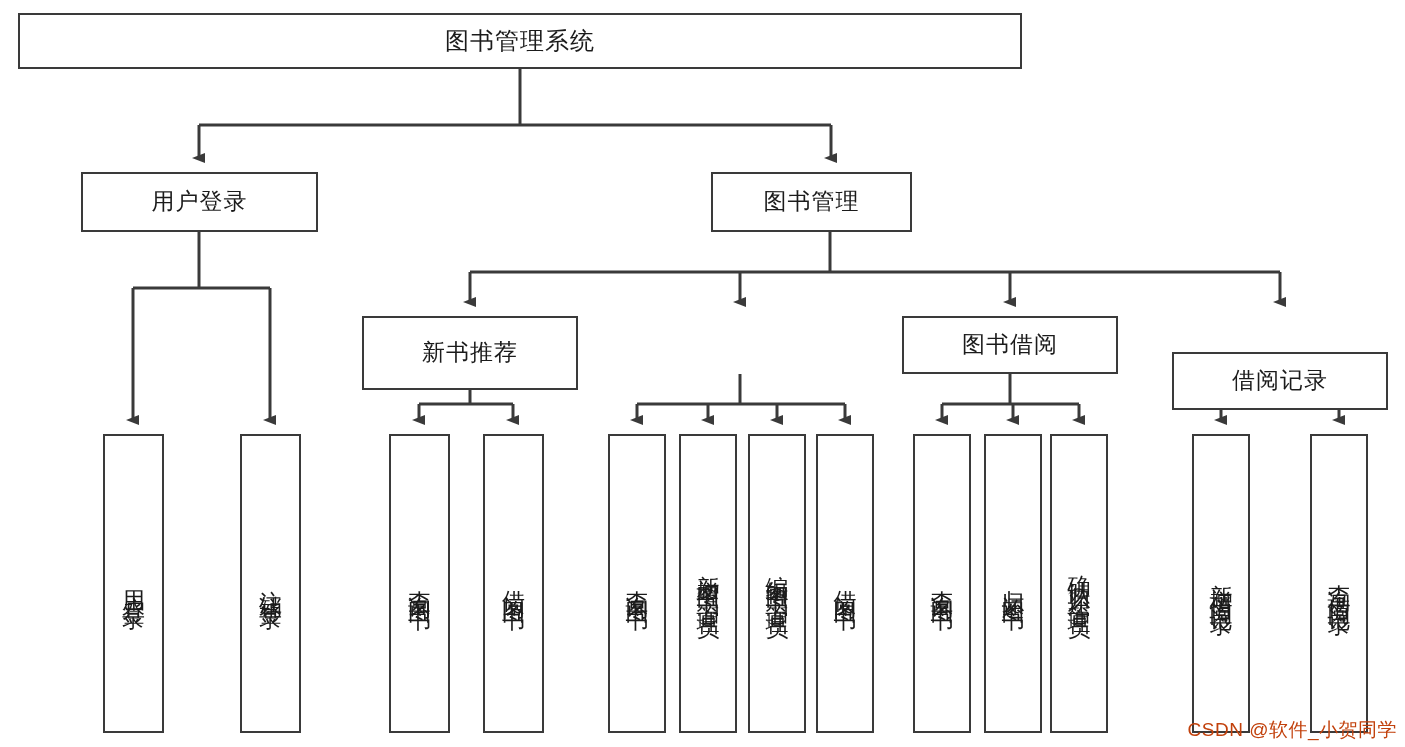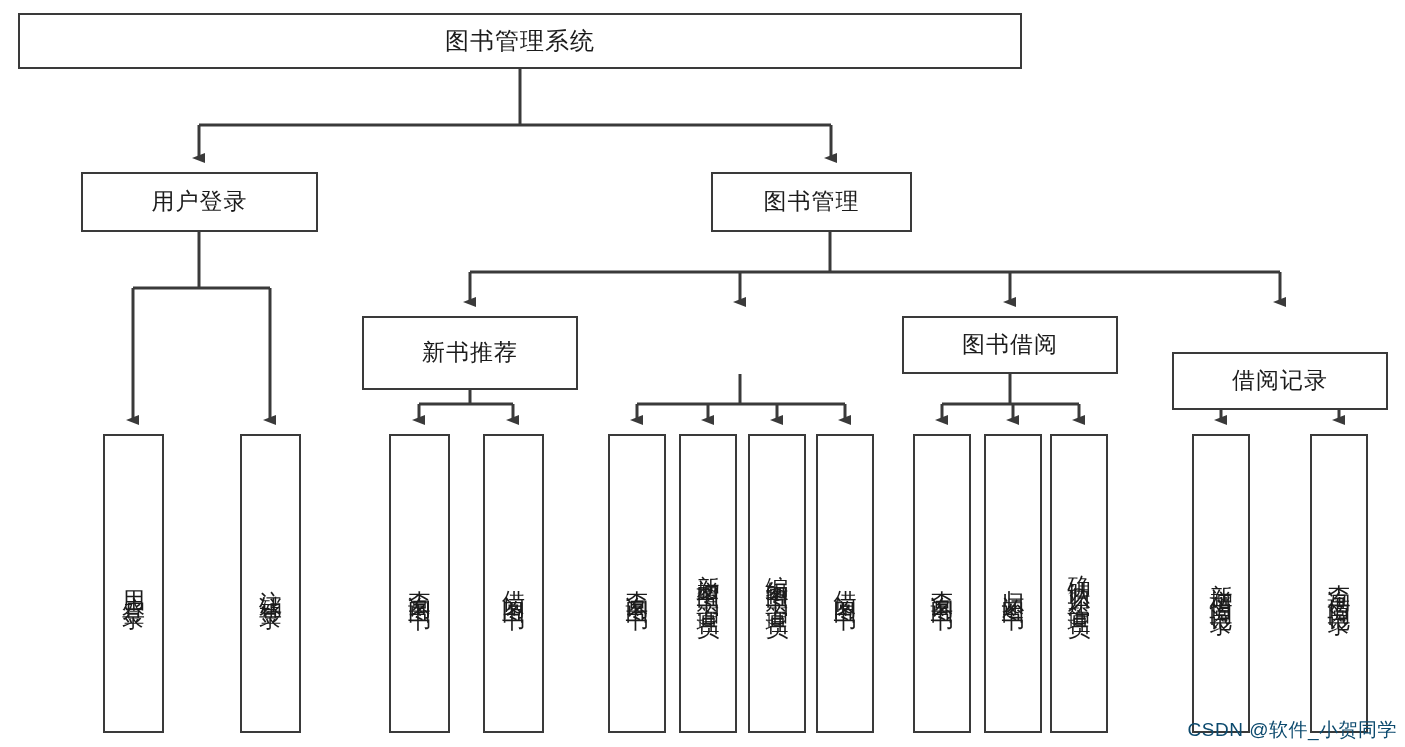--- a/index.html
+++ b/index.html
@@ -32,21 +32,21 @@
   .leaf .vtext{
     writing-mode:vertical-rl;
     text-orientation:upright;
     display:block;
     white-space:nowrap;
   }
   .watermark{
     position:absolute;
     right:8px;bottom:4px;
     font-size:19px;
-    color:#0c4a6e;
+    color:#c2410c;
     white-space:nowrap;
     letter-spacing:0.5px;
   }
 </style>
 </head>
 <body>
 
 <div id="stage">
 
   <svg id="wires" viewBox="0 0 1405 747">

